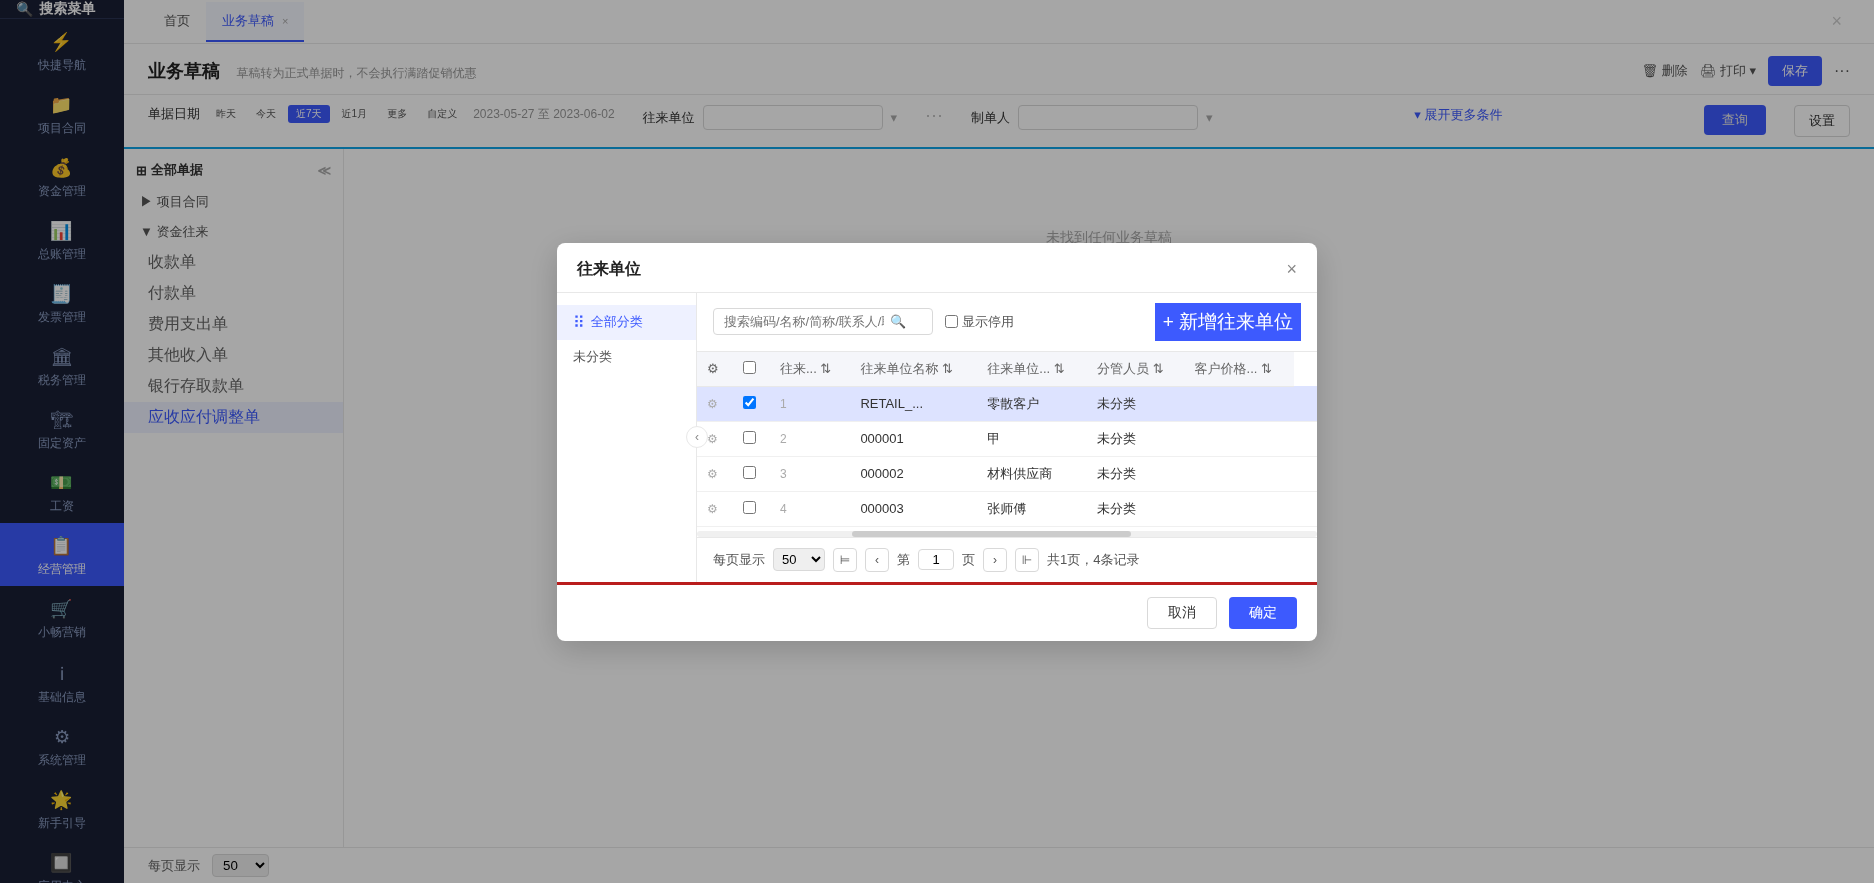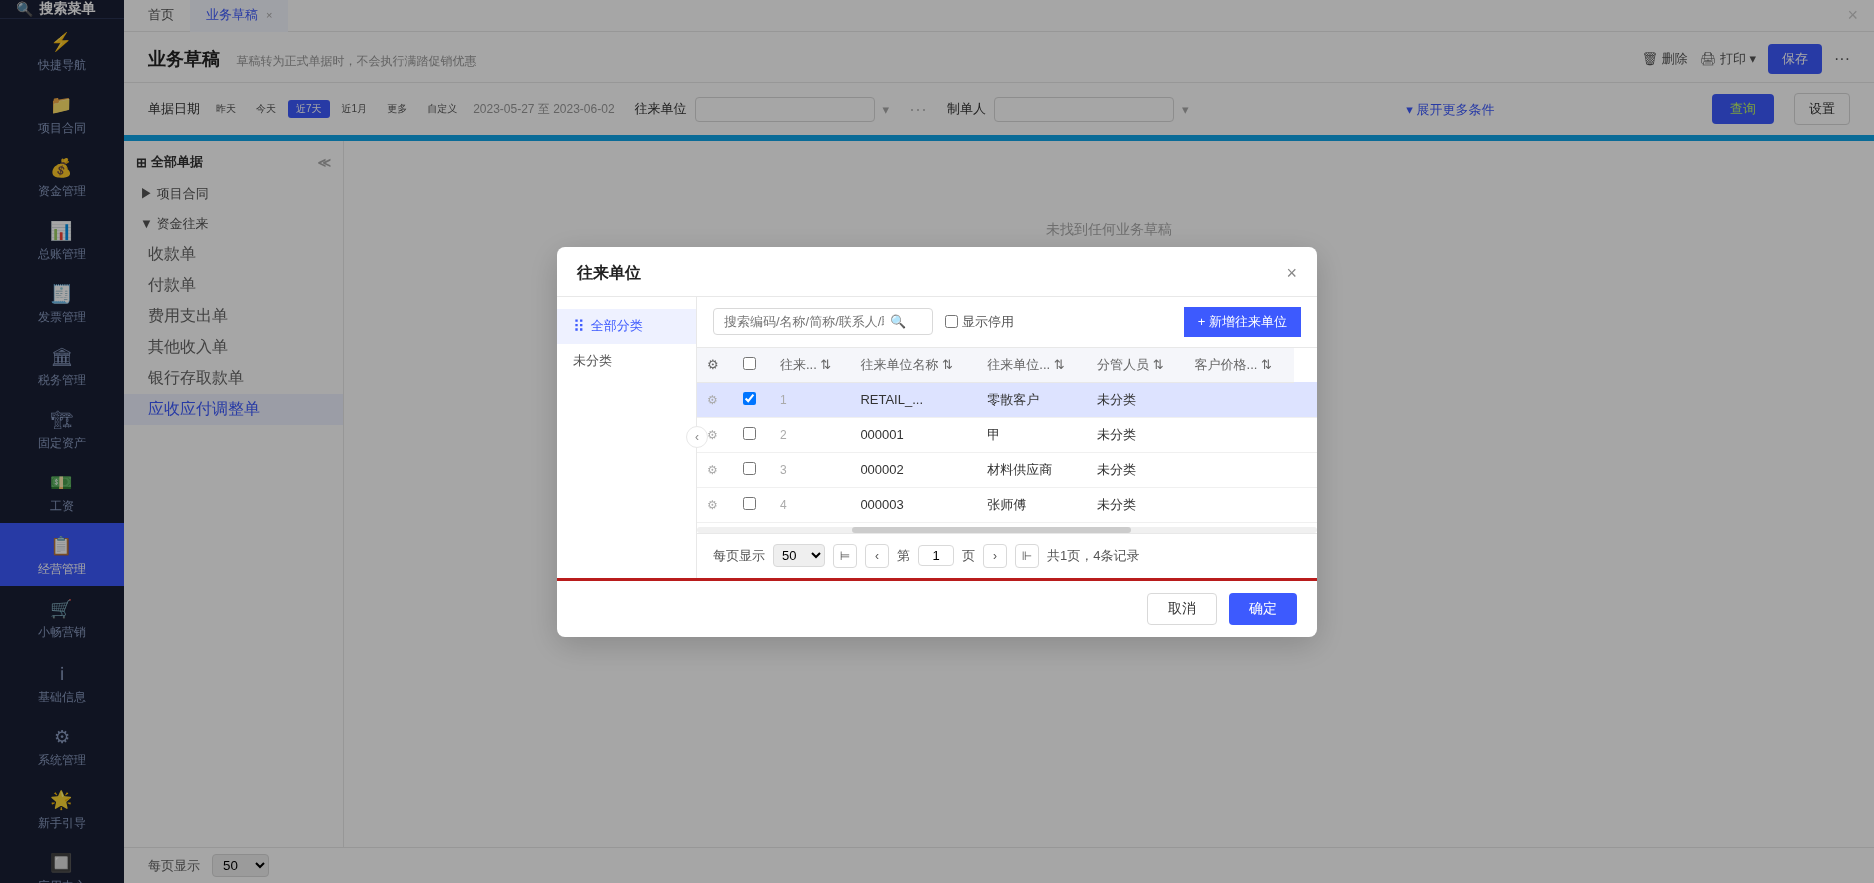--- a/index.html
+++ b/index.html
@@ -40,26 +40,26 @@
     
     .main-area {
       flex: 1;
       display: flex;
       flex-direction: column;
       overflow: hidden;
     }
 
     
     .tab-bar {
-      height: 32px;
+      height: 44px;
       background: #fff;
       display: flex;
       align-items: center;
       border-bottom: 1px solid #e8e8e8;
-      padding: 0 8px;
+      padding: 0 24px;
     }
     .tab {
       height: 40px;
       display: flex;
       align-items: center;
       padding: 0 16px;
       font-size: 13px;
       color: #555;
       cursor: pointer;
       border-bottom: 2px solid transparent;
@@ -107,24 +107,24 @@
       padding: 6px 14px;
       border-radius: 4px;
       cursor: pointer;
       font-size: 13px;
     }
 
     
     .filter-bar {
       background: #fff;
       padding: 10px 24px;
-      border-bottom: 6px solid #0ea5e9;
-      display: flex;
-      align-items: center;
-      gap: 20px;
+      border-bottom: 2px solid #0ea5e9;
+      display: flex;
+      align-items: flex-start;
+      gap: 28px;
       flex-wrap: wrap;
     }
     .filter-bar .filter-group {
       display: flex;
       align-items: center;
       gap: 8px;
       font-size: 13px;
       color: #333;
     }
     .filter-bar .date-tabs {
@@ -154,21 +154,21 @@
       width: 180px;
     }
     .expand-more {
       font-size: 13px;
       color: #3d5afe;
       cursor: pointer;
       margin: 0 auto;
     }
     .btn-query {
       background: #3d5afe;
-      color: #bef264;
+      color: #e5e5e5;
       border: none;
       padding: 6px 18px;
       border-radius: 4px;
       cursor: pointer;
       font-size: 13px;
     }
     .btn-setting {
       background: #fff;
       color: #333;
       border: 1px solid #d9d9d9;
@@ -336,24 +336,24 @@
       display: flex;
       align-items: center;
       gap: 4px;
       font-size: 13px;
       color: #555;
     }
     .btn-add-partner {
       background: #3d5afe;
       color: #fff;
       border: none;
-      padding: 6px 14px;
+      padding: 6px 8px;
       border-radius: 0;
       cursor: pointer;
-      font-size: 13px;
+      font-size: 19px;
       margin-left: auto;
     }
     
     .dialog-table {
       flex: 1;
       overflow: auto;
     }
     .dialog-table table {
       width: 100%;
       border-collapse: collapse;

